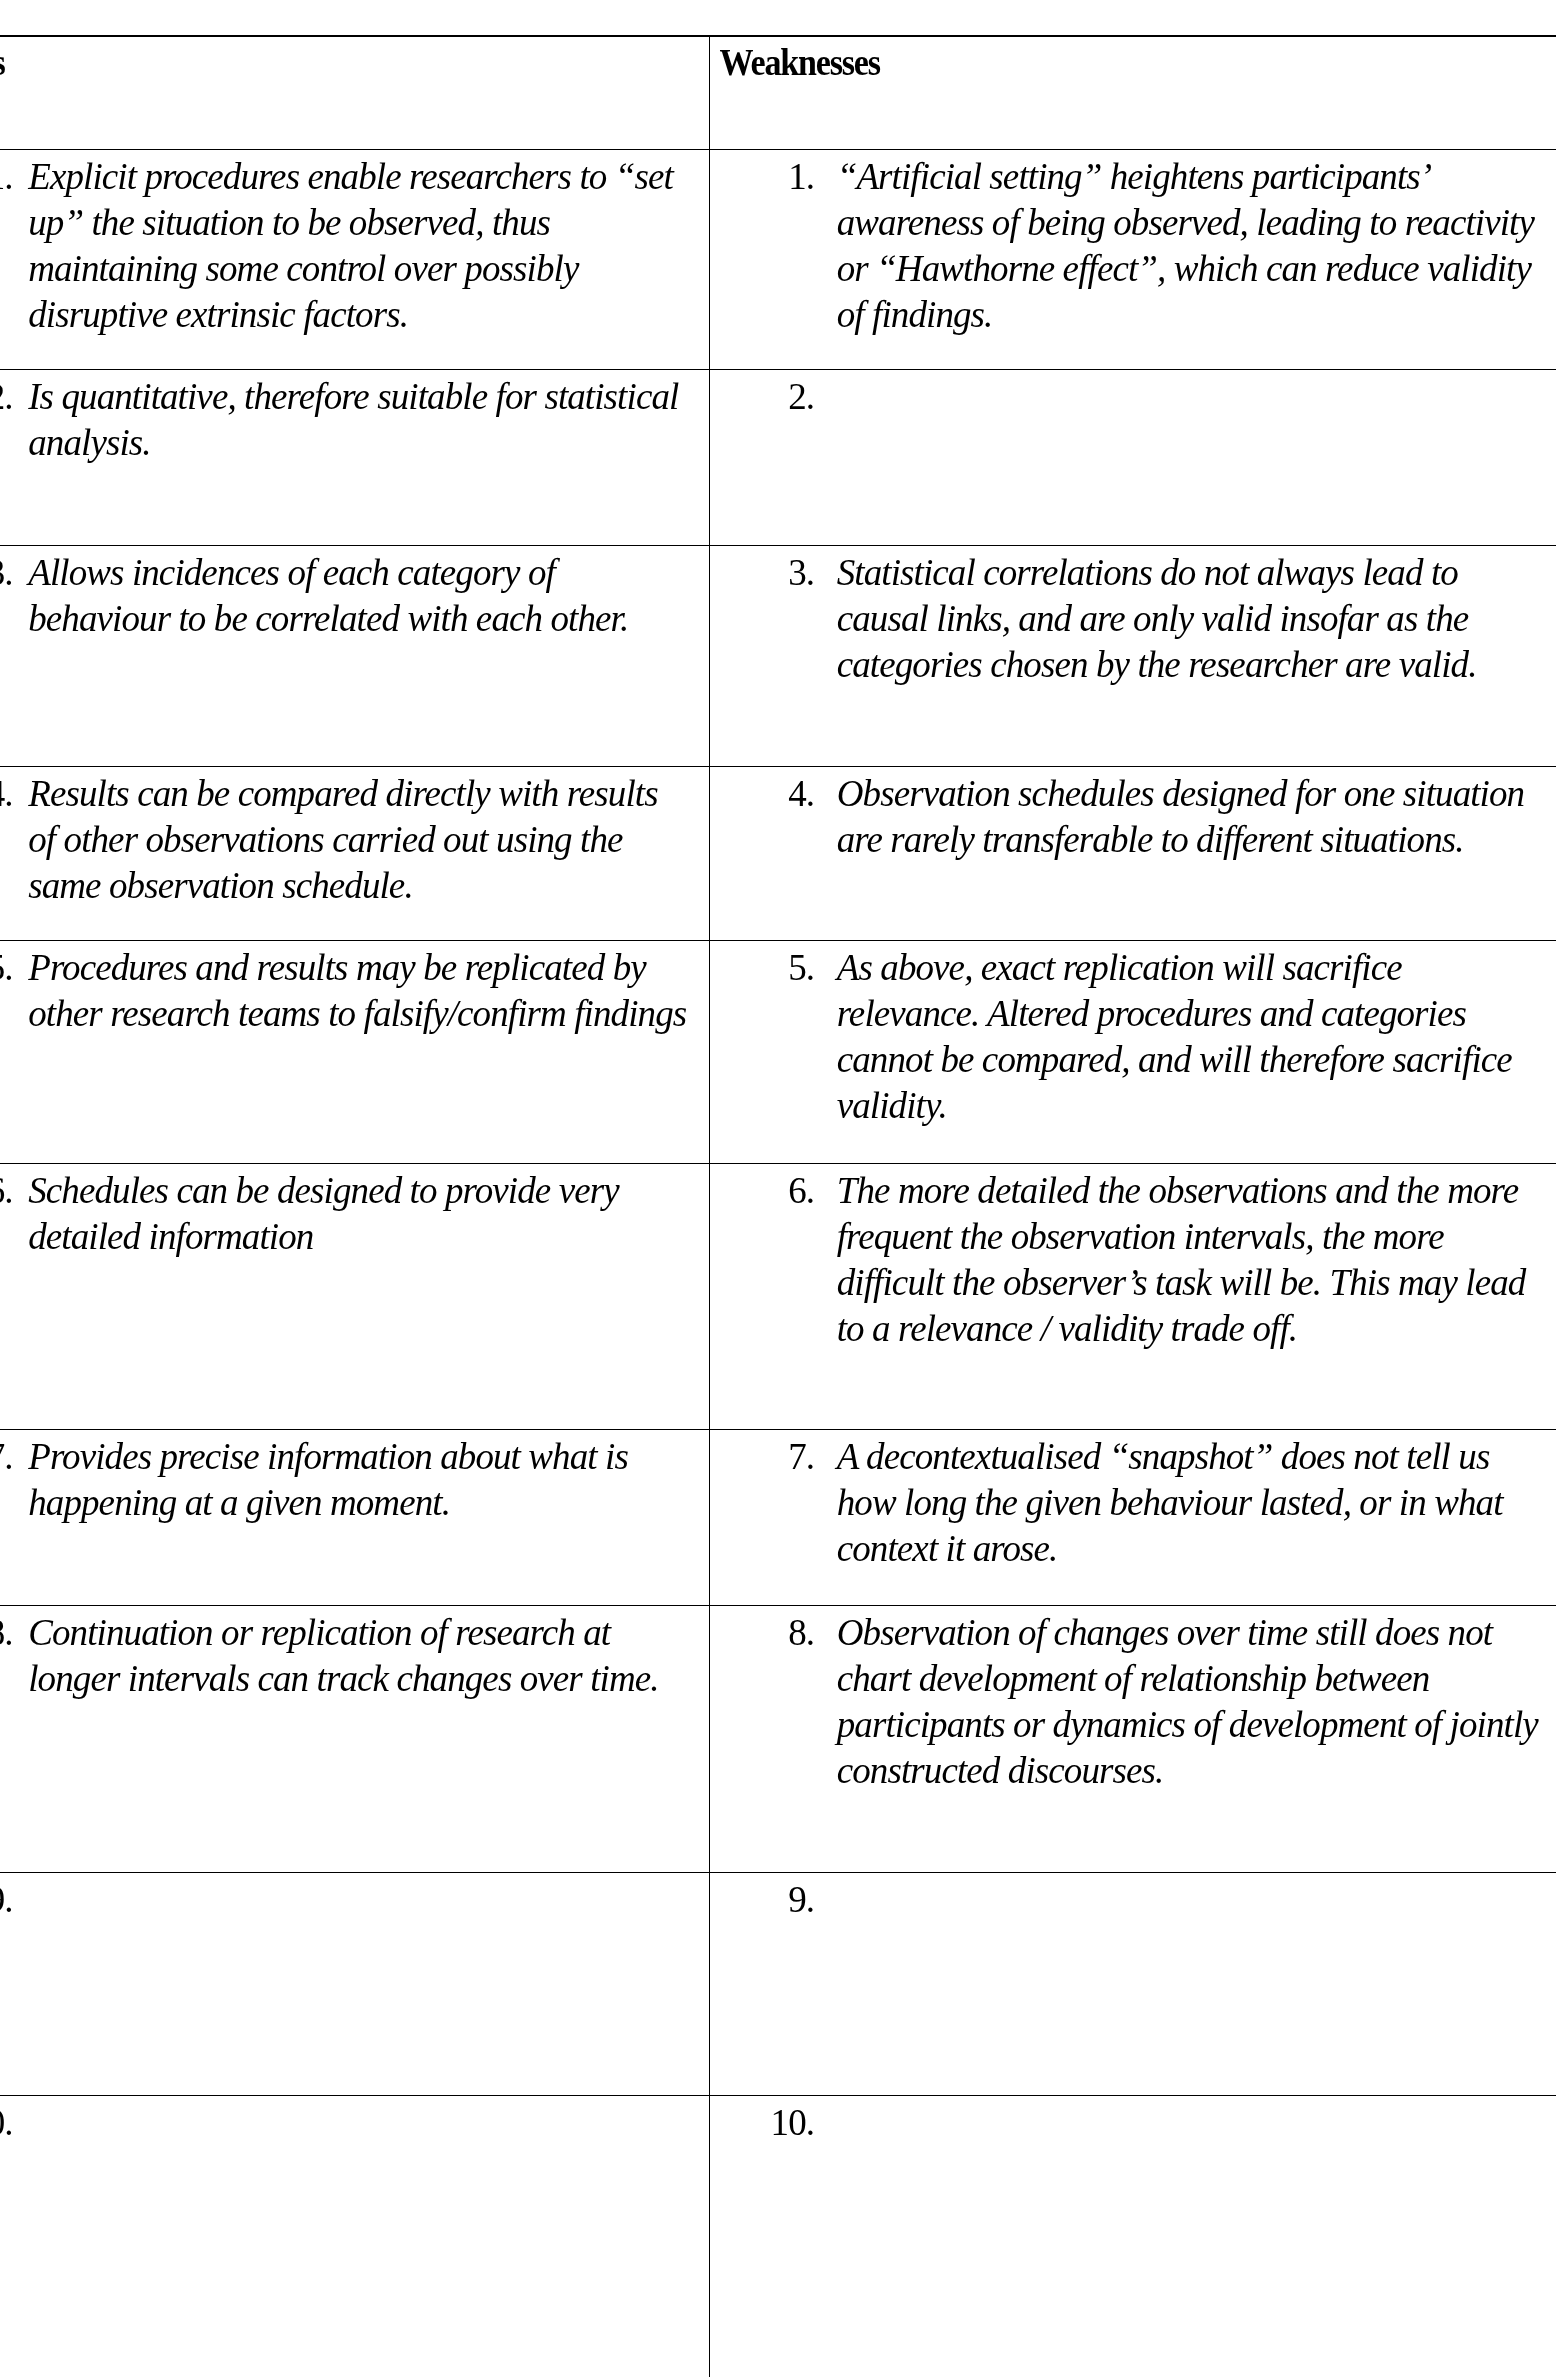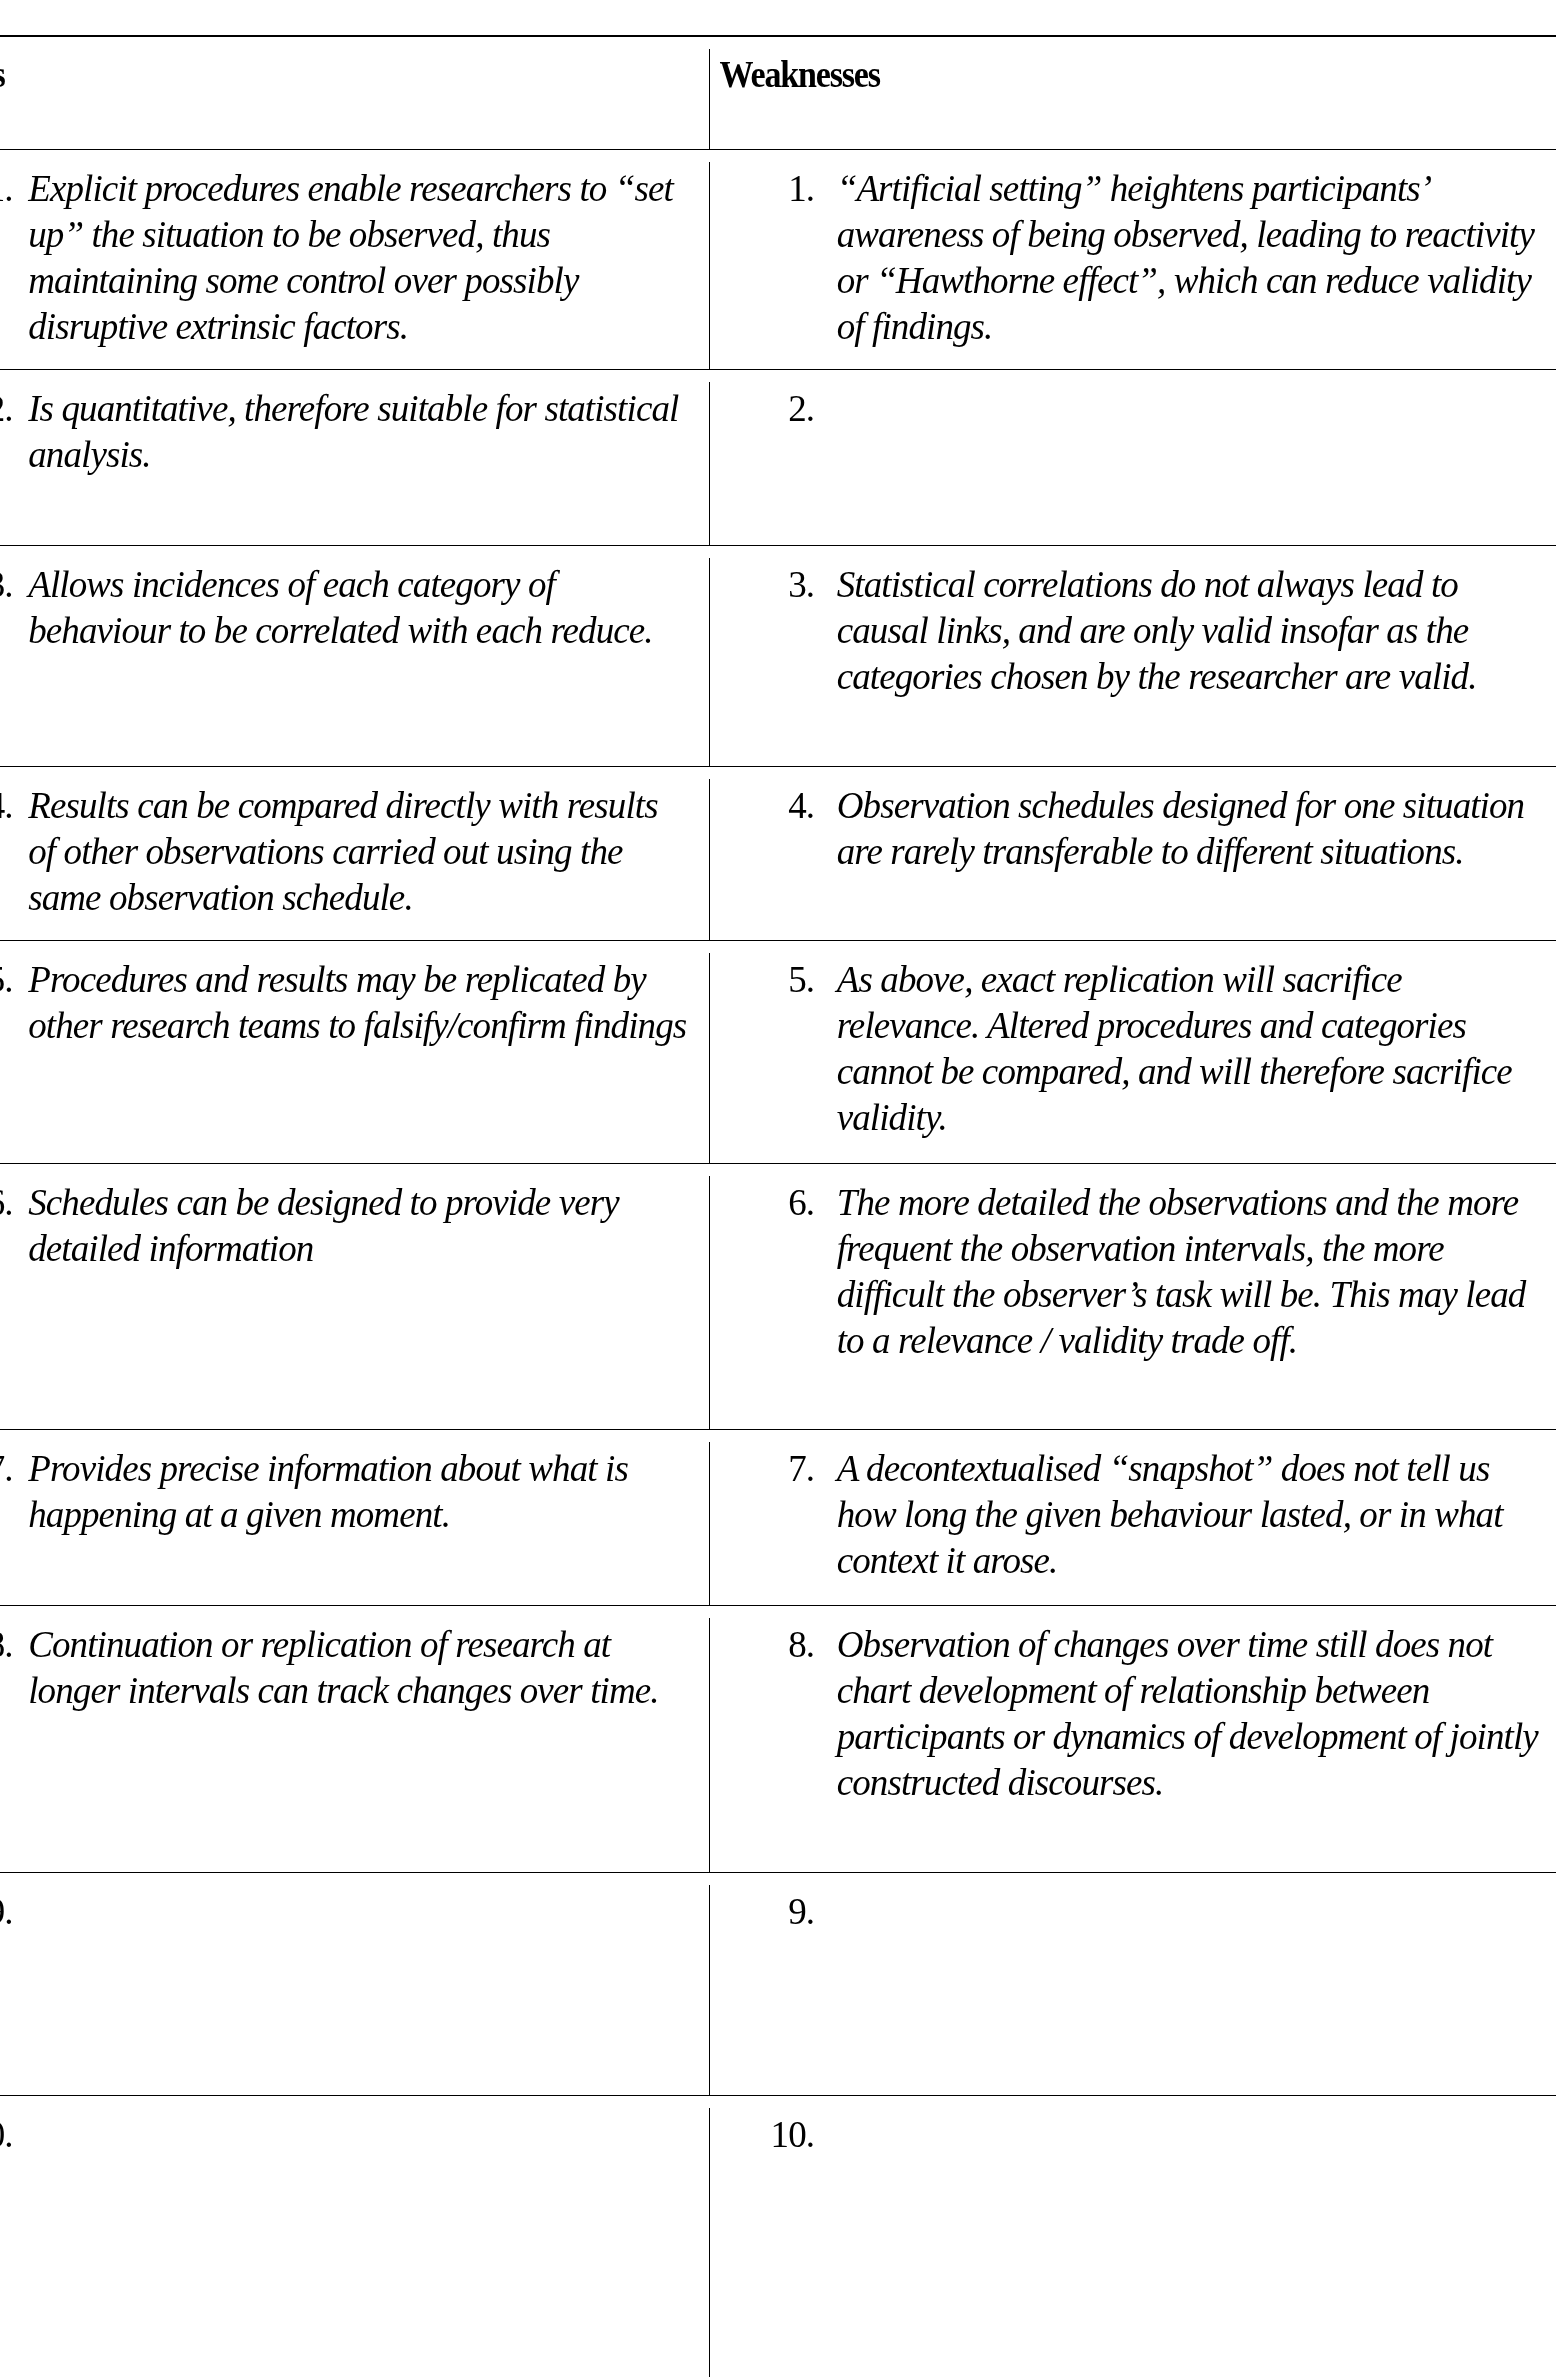--- a/index.html
+++ b/index.html
@@ -1,20 +1,20 @@
 <!DOCTYPE html>
 <html style="font-size:14px"><head>
   <meta charset="utf-8">
   <style>
     html, body { margin:0; padding:0; background:#ffffff; }
     body { width:1557px; height:2377px; position:relative; overflow:hidden;
            font-family:"Liberation Serif", "DejaVu Serif", serif; color:#000; }
     .table { position:absolute; left:-17.4px; top:35px; width:1574px; border-top:2.6px solid #000; }
     .row { display:flex; border-bottom:1.7px solid #000; box-sizing:border-box; }
-    .cell { box-sizing:border-box; position:relative;margin-top:12px; }
+    .cell { box-sizing:border-box; position:relative; }
     .cell.left { width:728px; border-right:1.7px solid #000; }
     .cell.right { width:847px; border-right:1.7px solid #000; }
     .hdr { font-weight:bold; font-size:37px; letter-spacing:-1.3px; transform:scaleX(0.92); transform-origin:left; }
     .hdr-left { padding:3.5px 0 0 0; margin-left:-52px; }
     .hdr-right { padding:3.5px 0 0 10.4px; }
     .item { display:flex; font-size:37px; line-height:46px; letter-spacing:-0.9px; }
     .num { flex:0 0 auto; text-align:right; }
     .txt { flex:1 1 auto;font-style:italic; }
     .left .item { padding:3.5px 17.4px 0 0; }
     .left .num { width:56px; padding-right:15.6px; margin-left:-26px; }
@@ -58,21 +58,21 @@
         <div class="cell right">
           <div class="item">
             <span class="num">2.</span>
           </div>
         </div>
       </div>
       <div class="row" style="height: 221px;">
         <div class="cell left">
           <div class="item">
             <span class="num">3.</span>
-            <span class="txt">Allows incidences of each category of behaviour to be correlated with each reduce.</span>
+            <span class="txt">Allows incidences of each category of behaviour to be correlated with each other.</span>
           </div>
         </div>
         <div class="cell right">
           <div class="item">
             <span class="num">3.</span>
             <span class="txt">Statistical correlations do not always lead to causal links, and are only valid insofar as the categories chosen by the researcher are valid.</span>
           </div>
         </div>
       </div>
       <div class="row" style="height: 174px;">

